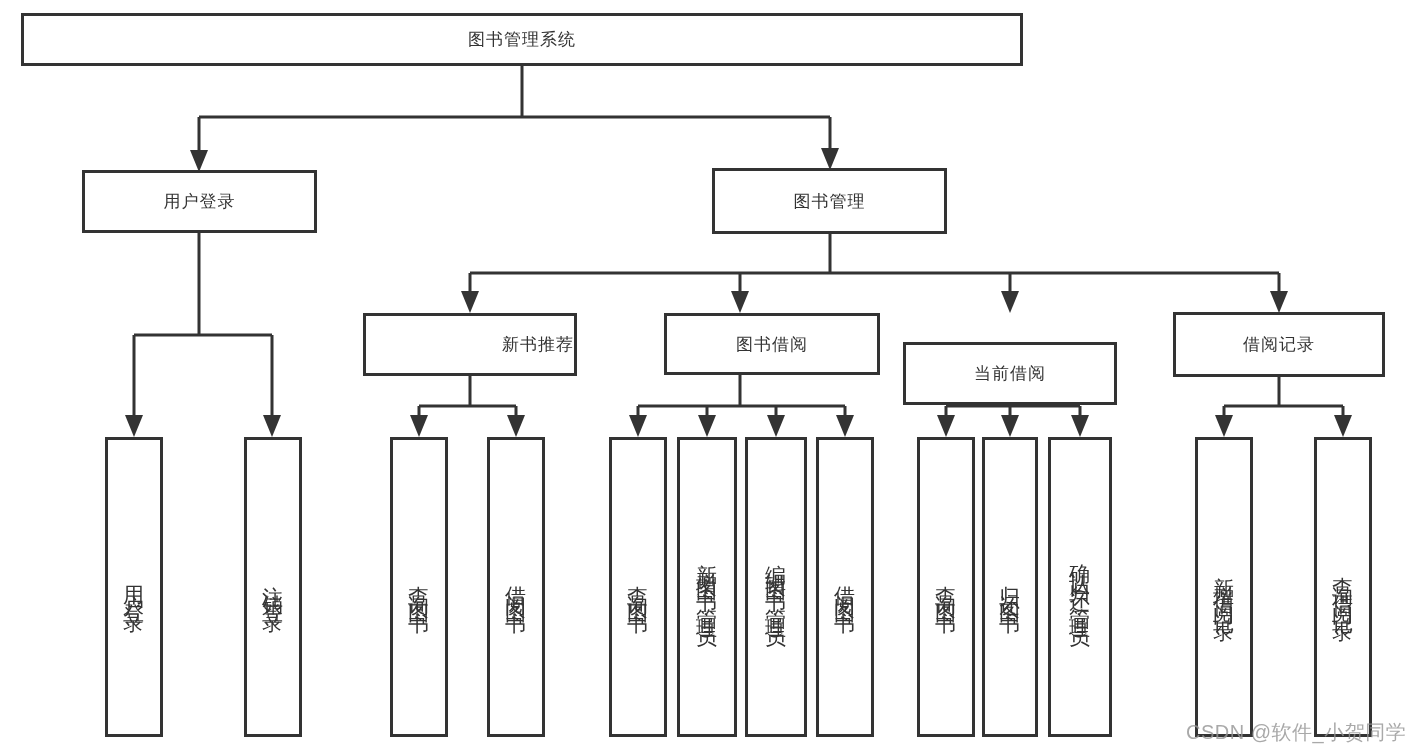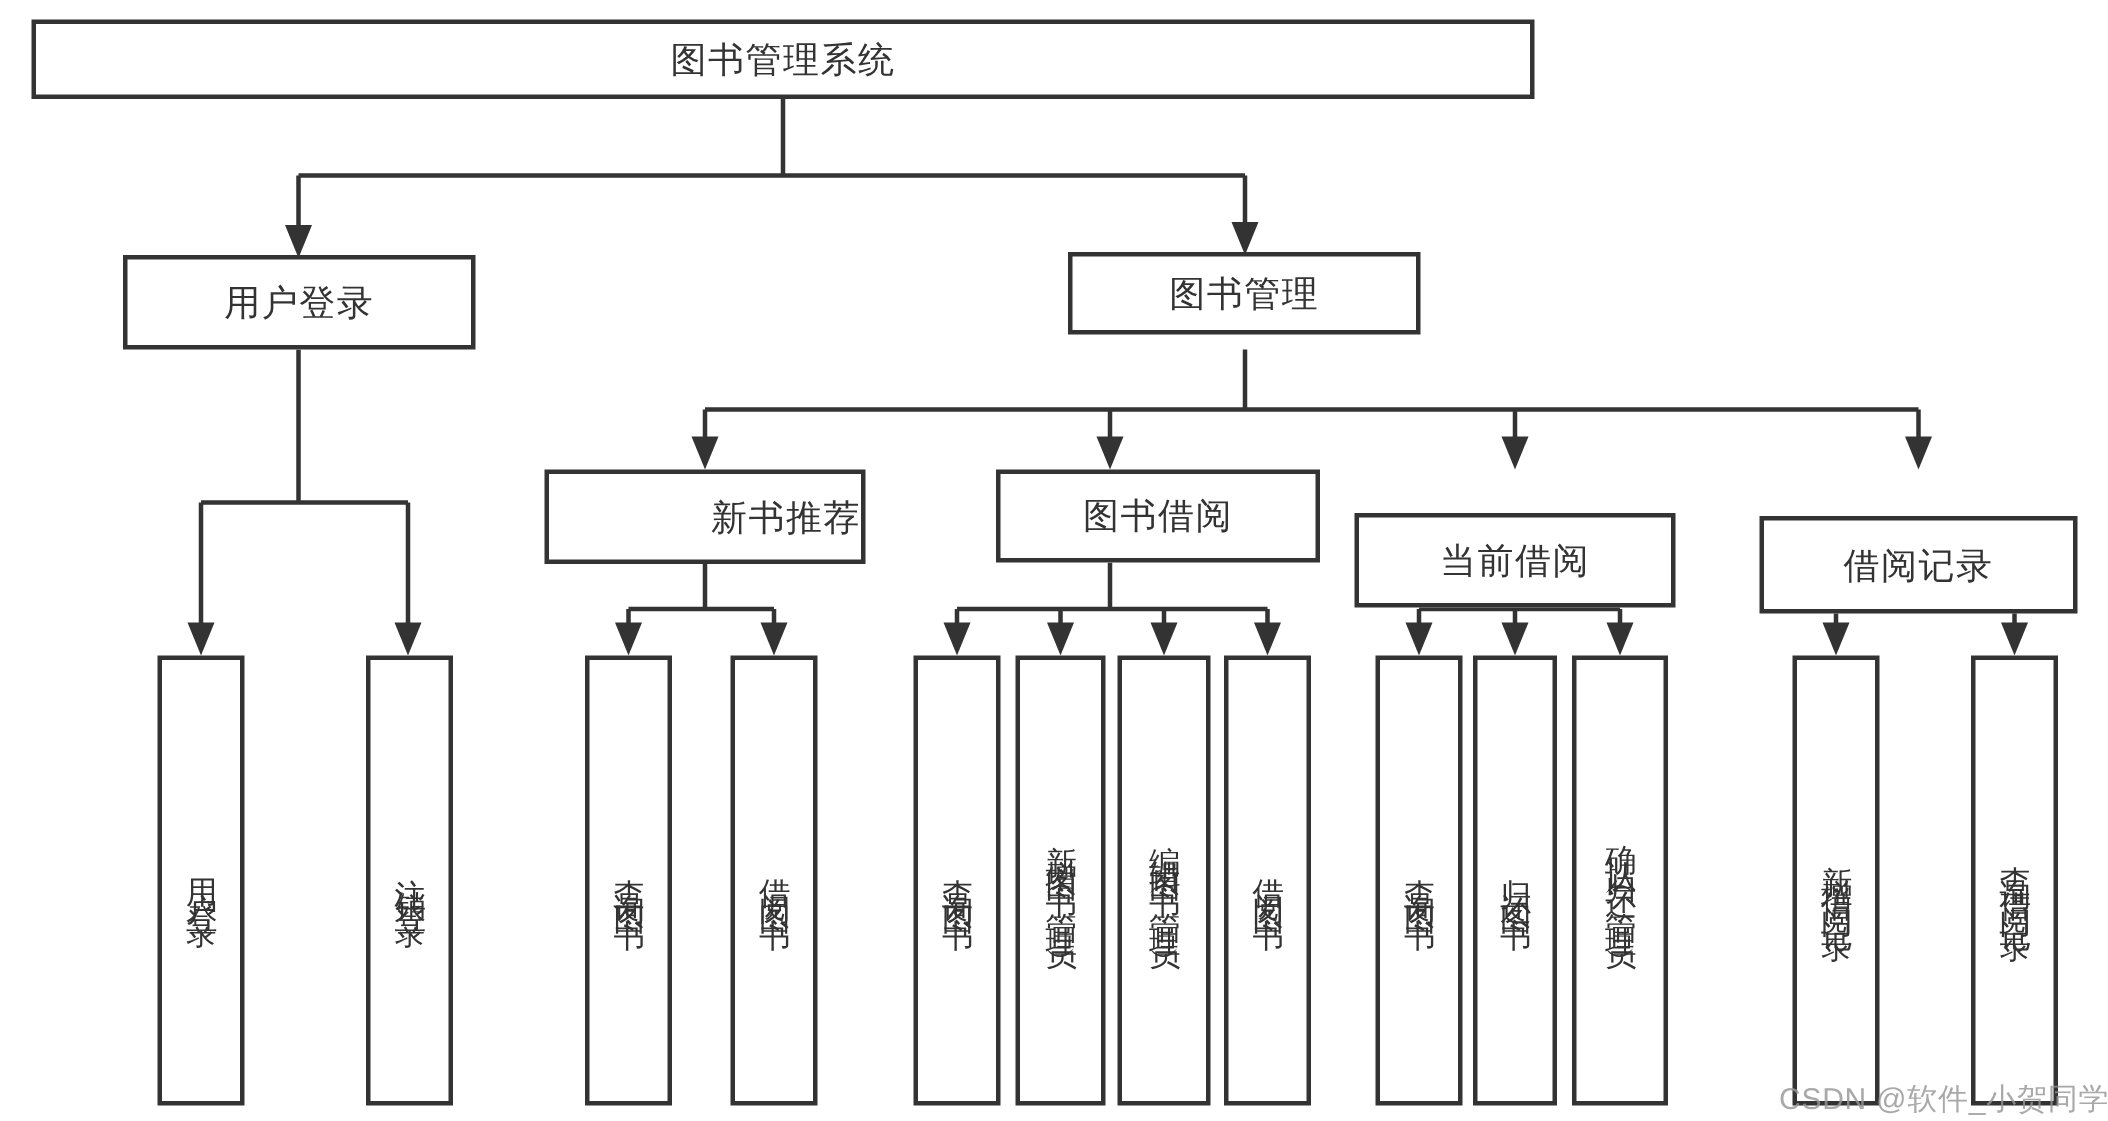--- a/index.html
+++ b/index.html
@@ -28,21 +28,21 @@
     box-sizing: border-box;
     border: 3px solid #333333;
     background: #ffffff;
     display: flex;
     align-items: center;
     justify-content: center;
     color: #333333;
     z-index: 2;
   }
   .hlabel {
-    font-size: 24px;
+    font-size: 17px;
     letter-spacing: 1px;
     white-space: nowrap;
   }
   .leaf .vlabel {
     writing-mode: vertical-rl;
     letter-spacing: 9px;
     font-size: 21px;
     line-height: 1.1;
     white-space: nowrap;
   }
@@ -95,34 +95,34 @@
     </g>
   </svg>
 
   <div class="box" style="left:21px; top:13px; width:1002px; height:53px;">
     <span class="hlabel">图书管理系统</span>
   </div>
 
   <div class="box" style="left:82px; top:170px; width:235px; height:63px;">
     <span class="hlabel">用户登录</span>
   </div>
-  <div class="box" style="left:712px; top:168px; width:235px; height:55px;">
+  <div class="box" style="left:712px; top:168px; width:235px; height:66px;">
     <span class="hlabel">图书管理</span>
   </div>
 
   <div class="box" style="left:363px; top:313px; width:214px; height:63px;justify-content:flex-end;">
     <span class="hlabel">新书推荐</span>
   </div>
   <div class="box" style="left:664px; top:313px; width:216px; height:62px;">
     <span class="hlabel">图书借阅</span>
   </div>
   <div class="box" style="left:903px; top:313px; width:214px; height:63px;margin-top:29px;">
     <span class="hlabel">当前借阅</span>
   </div>
-  <div class="box" style="left:1173px; top:312px; width:212px; height:65px;margin-top:32px;">
+  <div class="box" style="left:1173px; top:312px; width:212px; height:65px;">
     <span class="hlabel">借阅记录</span>
   </div>
 
   <div class="box leaf" style="left:105px; top:437px; width:58px; height:300px;">
     <span class="vlabel">用户登录</span>
   </div>
   <div class="box leaf" style="left:244px; top:437px; width:58px; height:300px;">
     <span class="vlabel">注销登录</span>
   </div>
   <div class="box leaf" style="left:390px; top:437px; width:58px; height:300px;">

